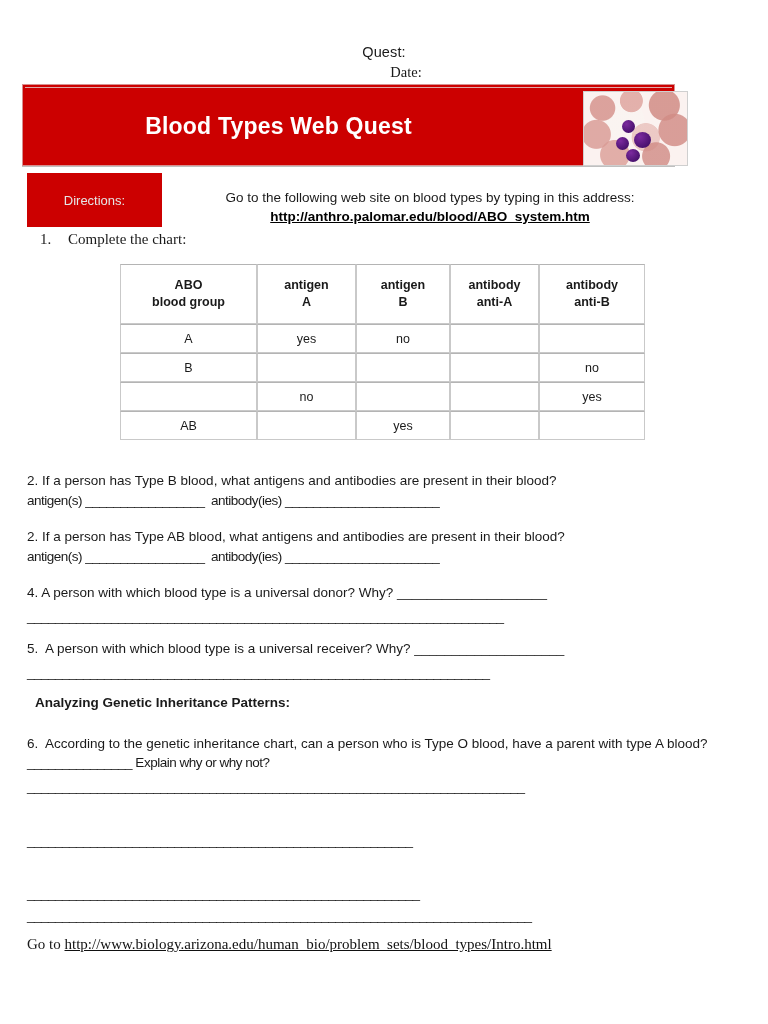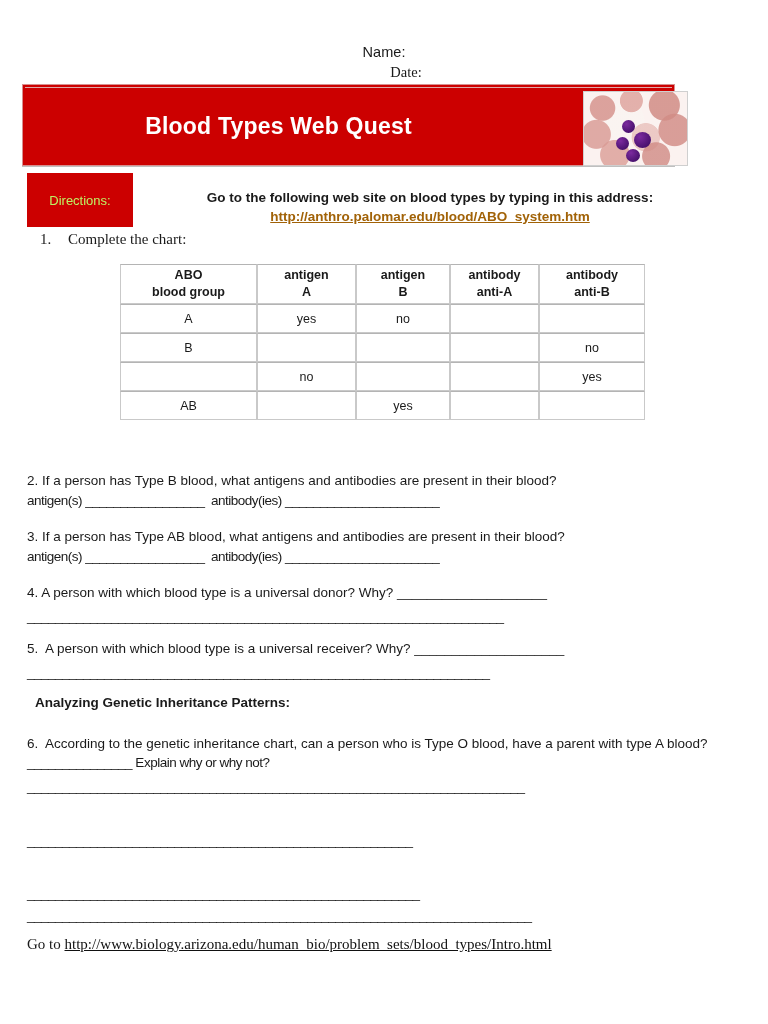--- a/index.html
+++ b/index.html
@@ -83,47 +83,47 @@
   }
   .nuc.n1 { left: 38px; top: 28px; width: 13px; height: 13px; }
   .nuc.n2 { left: 50px; top: 40px; width: 17px; height: 16px; }
   .nuc.n3 { left: 32px; top: 45px; width: 13px; height: 13px; }
   .nuc.n4 { left: 42px; top: 57px; width: 14px; height: 13px; }
 
   
   .directions-box {
     position: absolute;
     left: 27px; top: 173px;
-    width: 106px; height: 54px;
+    width: 135px; height: 54px;
     background: #CC0000;
-    color: #bef264;
+    color: #e5e5e5;
   }
   .directions-label {
     position: absolute;
     left: 0; right: 0; top: 50%;
     transform: translateY(-50%);
     text-align: center;
     font-size: 13px;
   }
   .addr-line1 {
     position: absolute;
     left: 150px; top: 190px; width: 560px;
     text-align: center;
     font-size: 13.5px;
-    font-weight: bold;
+    font-weight: normal;
   }
   .addr-link {
     position: absolute;
     left: 150px; top: 209px; width: 560px;
     text-align: center;
     font-size: 13.5px;
     font-weight: bold;
   }
   .addr-link a {
-    color: #a16207;
+    color: #000000;
     text-decoration: underline;
   }
 
   .step1 {
     position: absolute;
     left: 40px; top: 231px;
     font-family: "Liberation Serif", serif;
     font-size: 15px;
   }
   .step1 .num { display: inline-block; width: 28px; }
@@ -141,21 +141,21 @@
     border: 1px solid #c9c9c9;
     border-top-color: #b4b4b4;
     font-size: 12.5px;
     font-weight: normal;
     padding: 0;
     vertical-align: middle;
     text-align: center;
     background: #fff;
   }
   table.abo thead th {
-    height: 40px;
+    height: 60px;
     font-weight: bold;
     line-height: 1.35;
     font-size: 12.5px;
   }
   table.abo tbody td { height: 29px; }
   th.c0 { width: 137px; }
   th.c1 { width: 99px; }
   th.c2 { width: 94px; }
   th.c3 { width: 89px; text-align: left; padding-left: 6px; }
   th.c4 { width: 106px; }
@@ -189,21 +189,21 @@
     font-size: 13.5px;
     font-weight: bold;
     margin-left: 8px;
   }
 </style>
 </head>
 <body>
 
 <div class="page">
 
-  <div class="nameline">Name:</div>
+  <div class="nameline">Quest:</div>
   <div class="dateline">Date:</div>
 
   <div class="banner-wrap">
     <div class="banner-inner">
       <div class="banner-title">Blood Types Web Quest</div>
       <div class="cells">
         <span class="nuc n1"></span>
         <span class="nuc n2"></span>
         <span class="nuc n3"></span>
         <span class="nuc n4"></span>
@@ -273,21 +273,21 @@
           <td class="b2">yes</td>
           <td class="b3"></td>
           <td class="b4"></td>
         </tr>
       </tbody>
   </table>
 
   <div class="q" style="top:471px">2. If a person has Type B blood, what antigens and antibodies are present in their blood?</div>
   <div class="q ln" style="top:491px">antigen(s) _________________  antibody(ies) ______________________</div>
 
-  <div class="q" style="top:527px">3. If a person has Type AB blood, what antigens and antibodies are present in their blood?</div>
+  <div class="q" style="top:527px">2. If a person has Type AB blood, what antigens and antibodies are present in their blood?</div>
   <div class="q ln" style="top:547px">antigen(s) _________________  antibody(ies) ______________________</div>
 
   <div class="q" style="top:583px">4. A person with which blood type is a universal donor? Why? ____________________</div>
   <div class="q ln" style="top:607px">____________________________________________________________________</div>
 
   <div class="q" style="top:639px">5.  A person with which blood type is a universal receiver? Why? ____________________</div>
   <div class="q ln" style="top:663px">__________________________________________________________________</div>
 
   <div class="sectionhead">Analyzing Genetic Inheritance Patterns:</div>
 

